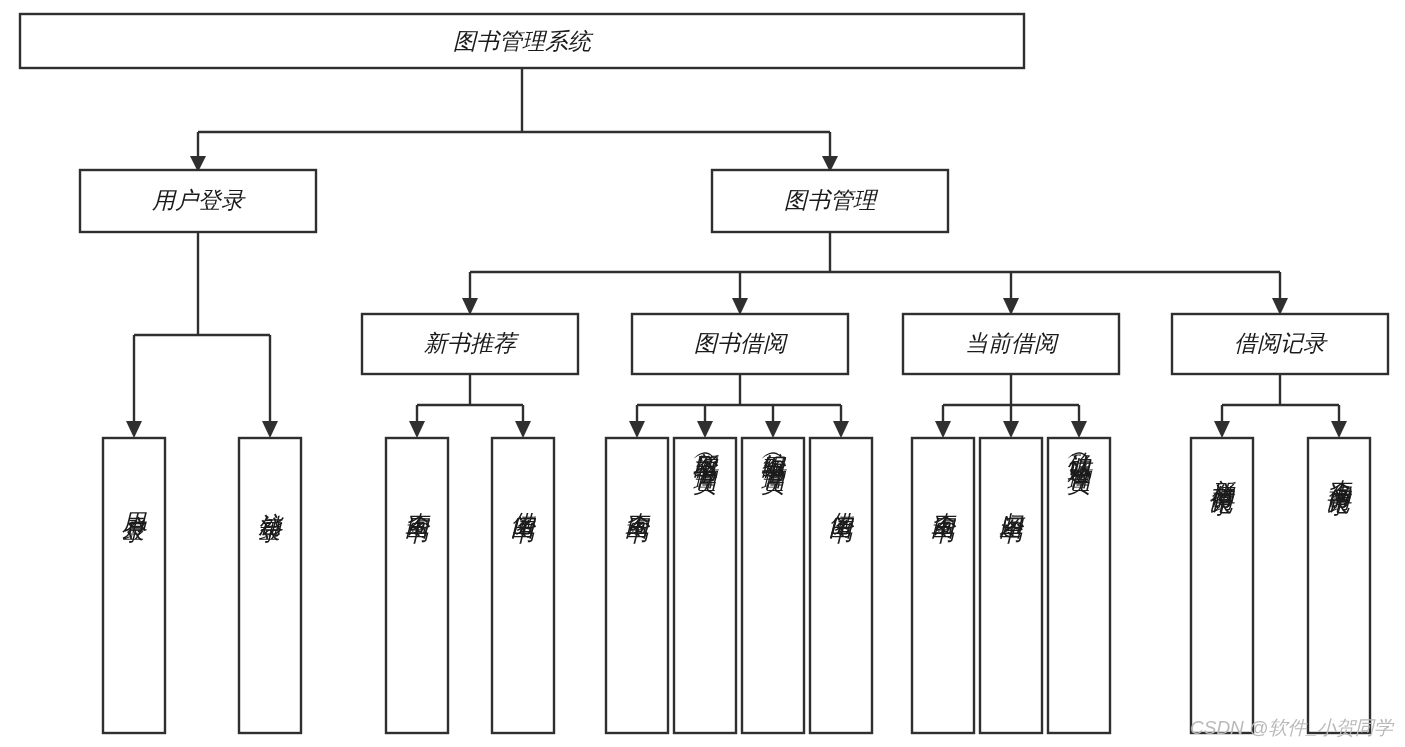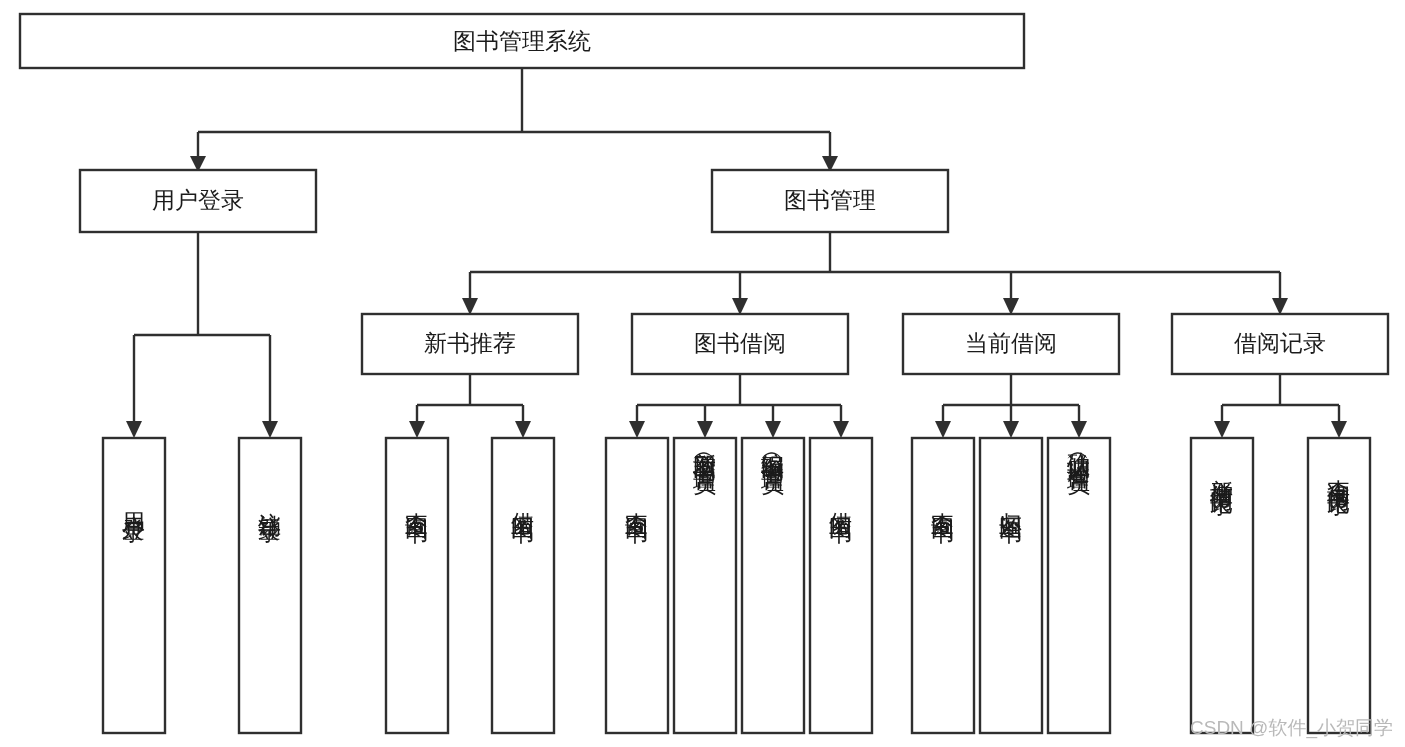--- a/index.html
+++ b/index.html
@@ -11,20 +11,21 @@
     width: 1405px;
     height: 747px;
     font-family: "Liberation Sans", "DejaVu Sans", sans-serif;
     overflow: hidden;
     position: relative;
   }
   #diagram-root {
     position: relative;
     width: 1405px;
     height: 747px;
+    font-style: italic;
   }
   svg.flow-canvas {
     position: absolute;
     top: 0;
     left: 0;
     width: 1405px;
     height: 747px;
     display: block;
   }
   .node-box {

